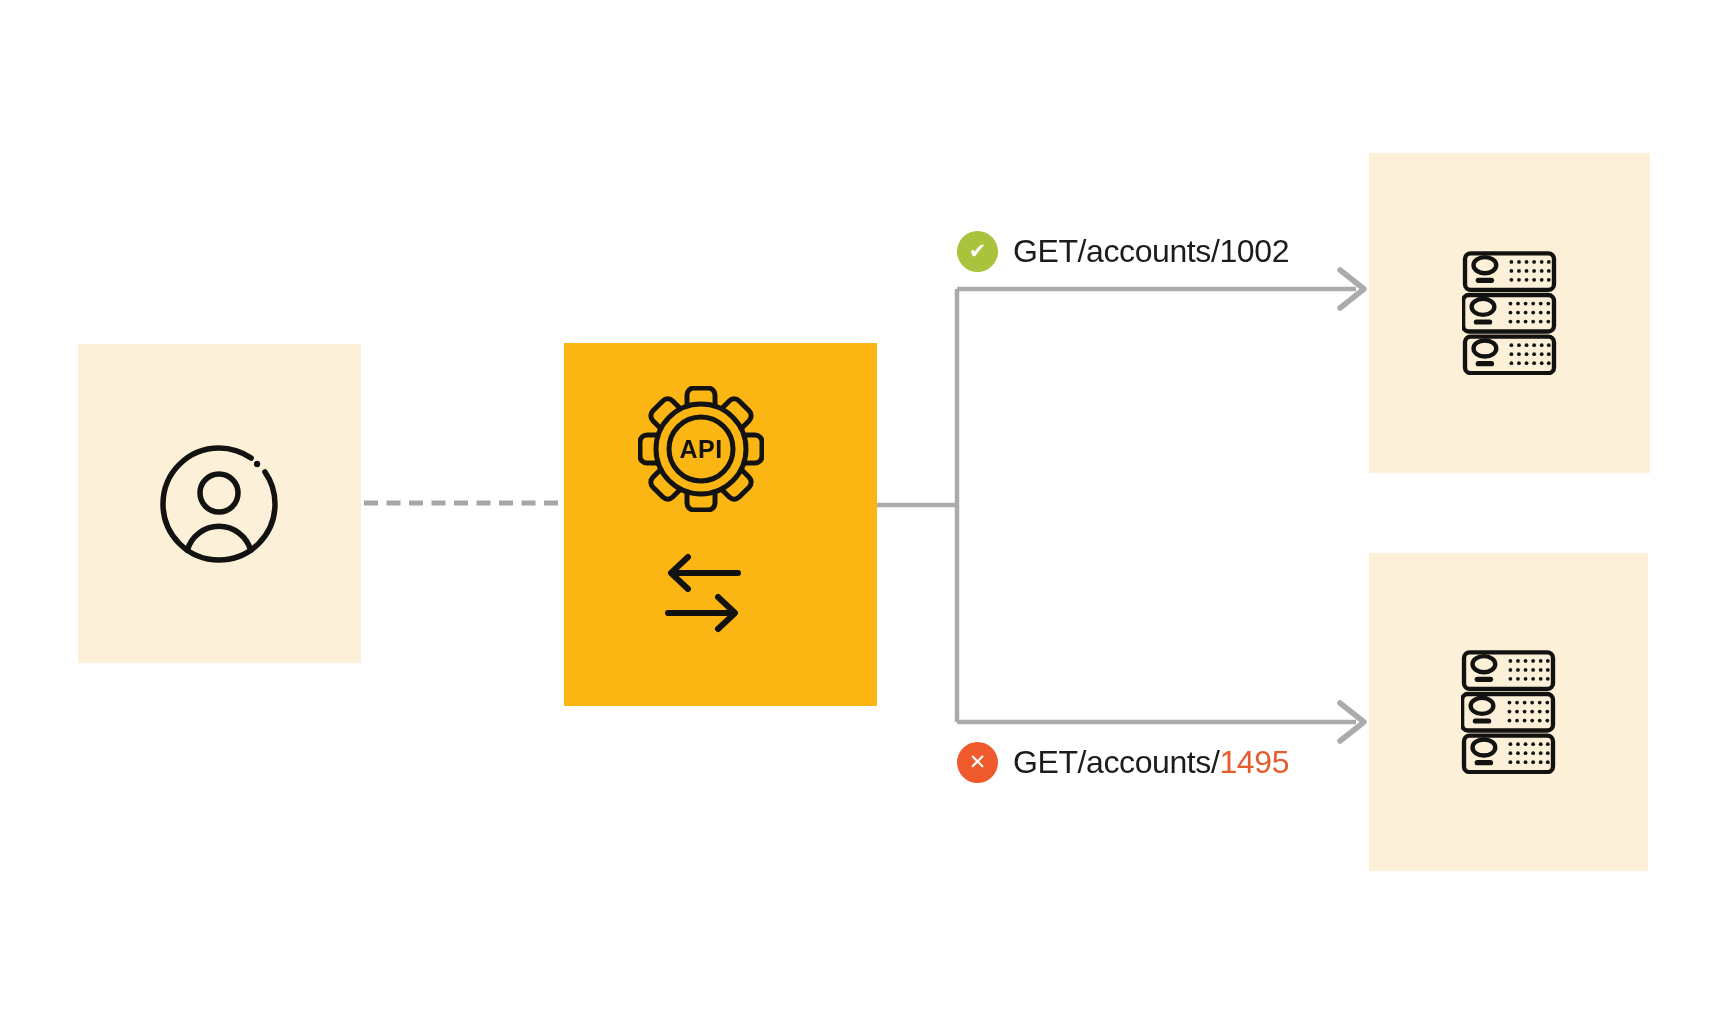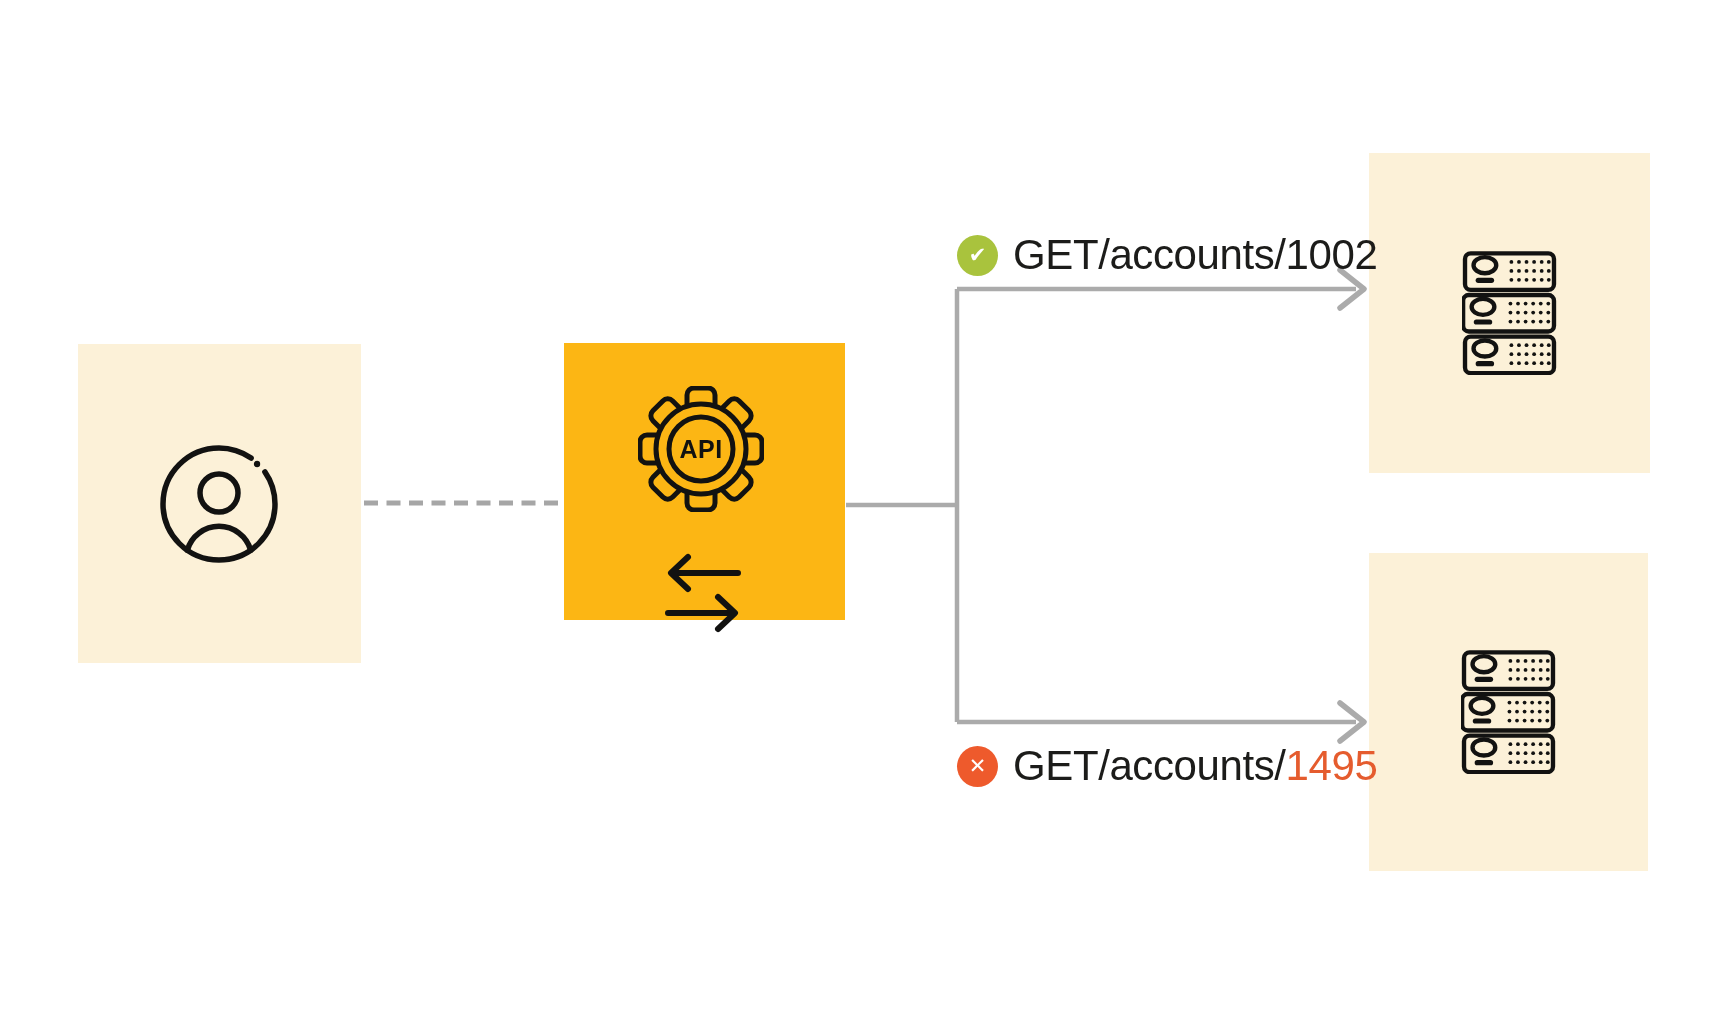--- a/index.html
+++ b/index.html
@@ -13,21 +13,21 @@
   .icon-svg{position:absolute;display:block;}
   .connectors{position:absolute;left:0;top:0;width:1730px;height:1010px;}
   .req-label{position:absolute;display:flex;align-items:center;gap:15px;}
   .status-circle{
     width:41px;height:41px;border-radius:50%;flex:0 0 auto;
     display:flex;align-items:center;justify-content:center;
     color:#fff;font-size:21px;font-weight:bold;font-family:"DejaVu Sans",sans-serif;line-height:1;
   }
   .status-success{background:var(--success-green,#a9c33d);}
   .status-error{background:var(--error-orange,#ee5a2c);}
-  .req-text{font-size:42px;letter-spacing:-0.4px;color:var(--text-dark,#1c1c1a);white-space:nowrap;}
+  .req-text{font-size:32px;letter-spacing:-0.4px;color:var(--text-dark,#1c1c1a);white-space:nowrap;}
   .req-id{color:var(--error-text-orange,#e55c2e);}
   .gear-text{font-family:"Liberation Sans","DejaVu Sans",sans-serif;font-weight:bold;}
 </style>
 </head>
 <body>
 
 <div class="canvas">
 
   <svg class="connectors" viewBox="0 0 1730 1010" fill="none">
     <path d="M364 503 H562" stroke="#a6a6a6" stroke-width="5" stroke-dasharray="14 8.5"></path>
@@ -38,21 +38,21 @@
 
   <div class="node cream" style="left:78px;top:344px;width:283px;height:319px;">
     <svg class="icon-svg" style="left:81px;top:100px;" width="120" height="120" viewBox="0 0 120 120" fill="none" stroke="#121211" stroke-width="5.5">
       <circle cx="60" cy="60" r="56" pathLength="360" stroke-dasharray="305 20 35" stroke-linecap="round"></circle>
       <circle cx="98" cy="20" r="3.2" fill="#121211" stroke="none"></circle>
       <circle cx="60" cy="49" r="19"></circle>
       <path d="M28.3 106.2 A33 33 0 0 1 91.7 106.2" stroke-linecap="round"></path>
     </svg>
   </div>
 
-  <div class="node orange" style="left:564px;top:343px;width:281px;height:277px;">
+  <div class="node orange" style="left:564px;top:343px;width:281px;height:363px;padding-left:32px;">
     <svg class="icon-svg" style="left:74px;top:43px;" width="126" height="126" viewBox="-63 -63 126 126">
       <g fill="#fcb614" stroke="#121211" stroke-width="5" stroke-linejoin="round">
         <rect x="-14" y="-61" width="28" height="26" rx="7" transform="rotate(0)"></rect>
         <rect x="-14" y="-61" width="28" height="26" rx="7" transform="rotate(45)"></rect>
         <rect x="-14" y="-61" width="28" height="26" rx="7" transform="rotate(90)"></rect>
         <rect x="-14" y="-61" width="28" height="26" rx="7" transform="rotate(135)"></rect>
         <rect x="-14" y="-61" width="28" height="26" rx="7" transform="rotate(180)"></rect>
         <rect x="-14" y="-61" width="28" height="26" rx="7" transform="rotate(225)"></rect>
         <rect x="-14" y="-61" width="28" height="26" rx="7" transform="rotate(270)"></rect>
         <rect x="-14" y="-61" width="28" height="26" rx="7" transform="rotate(315)"></rect>

